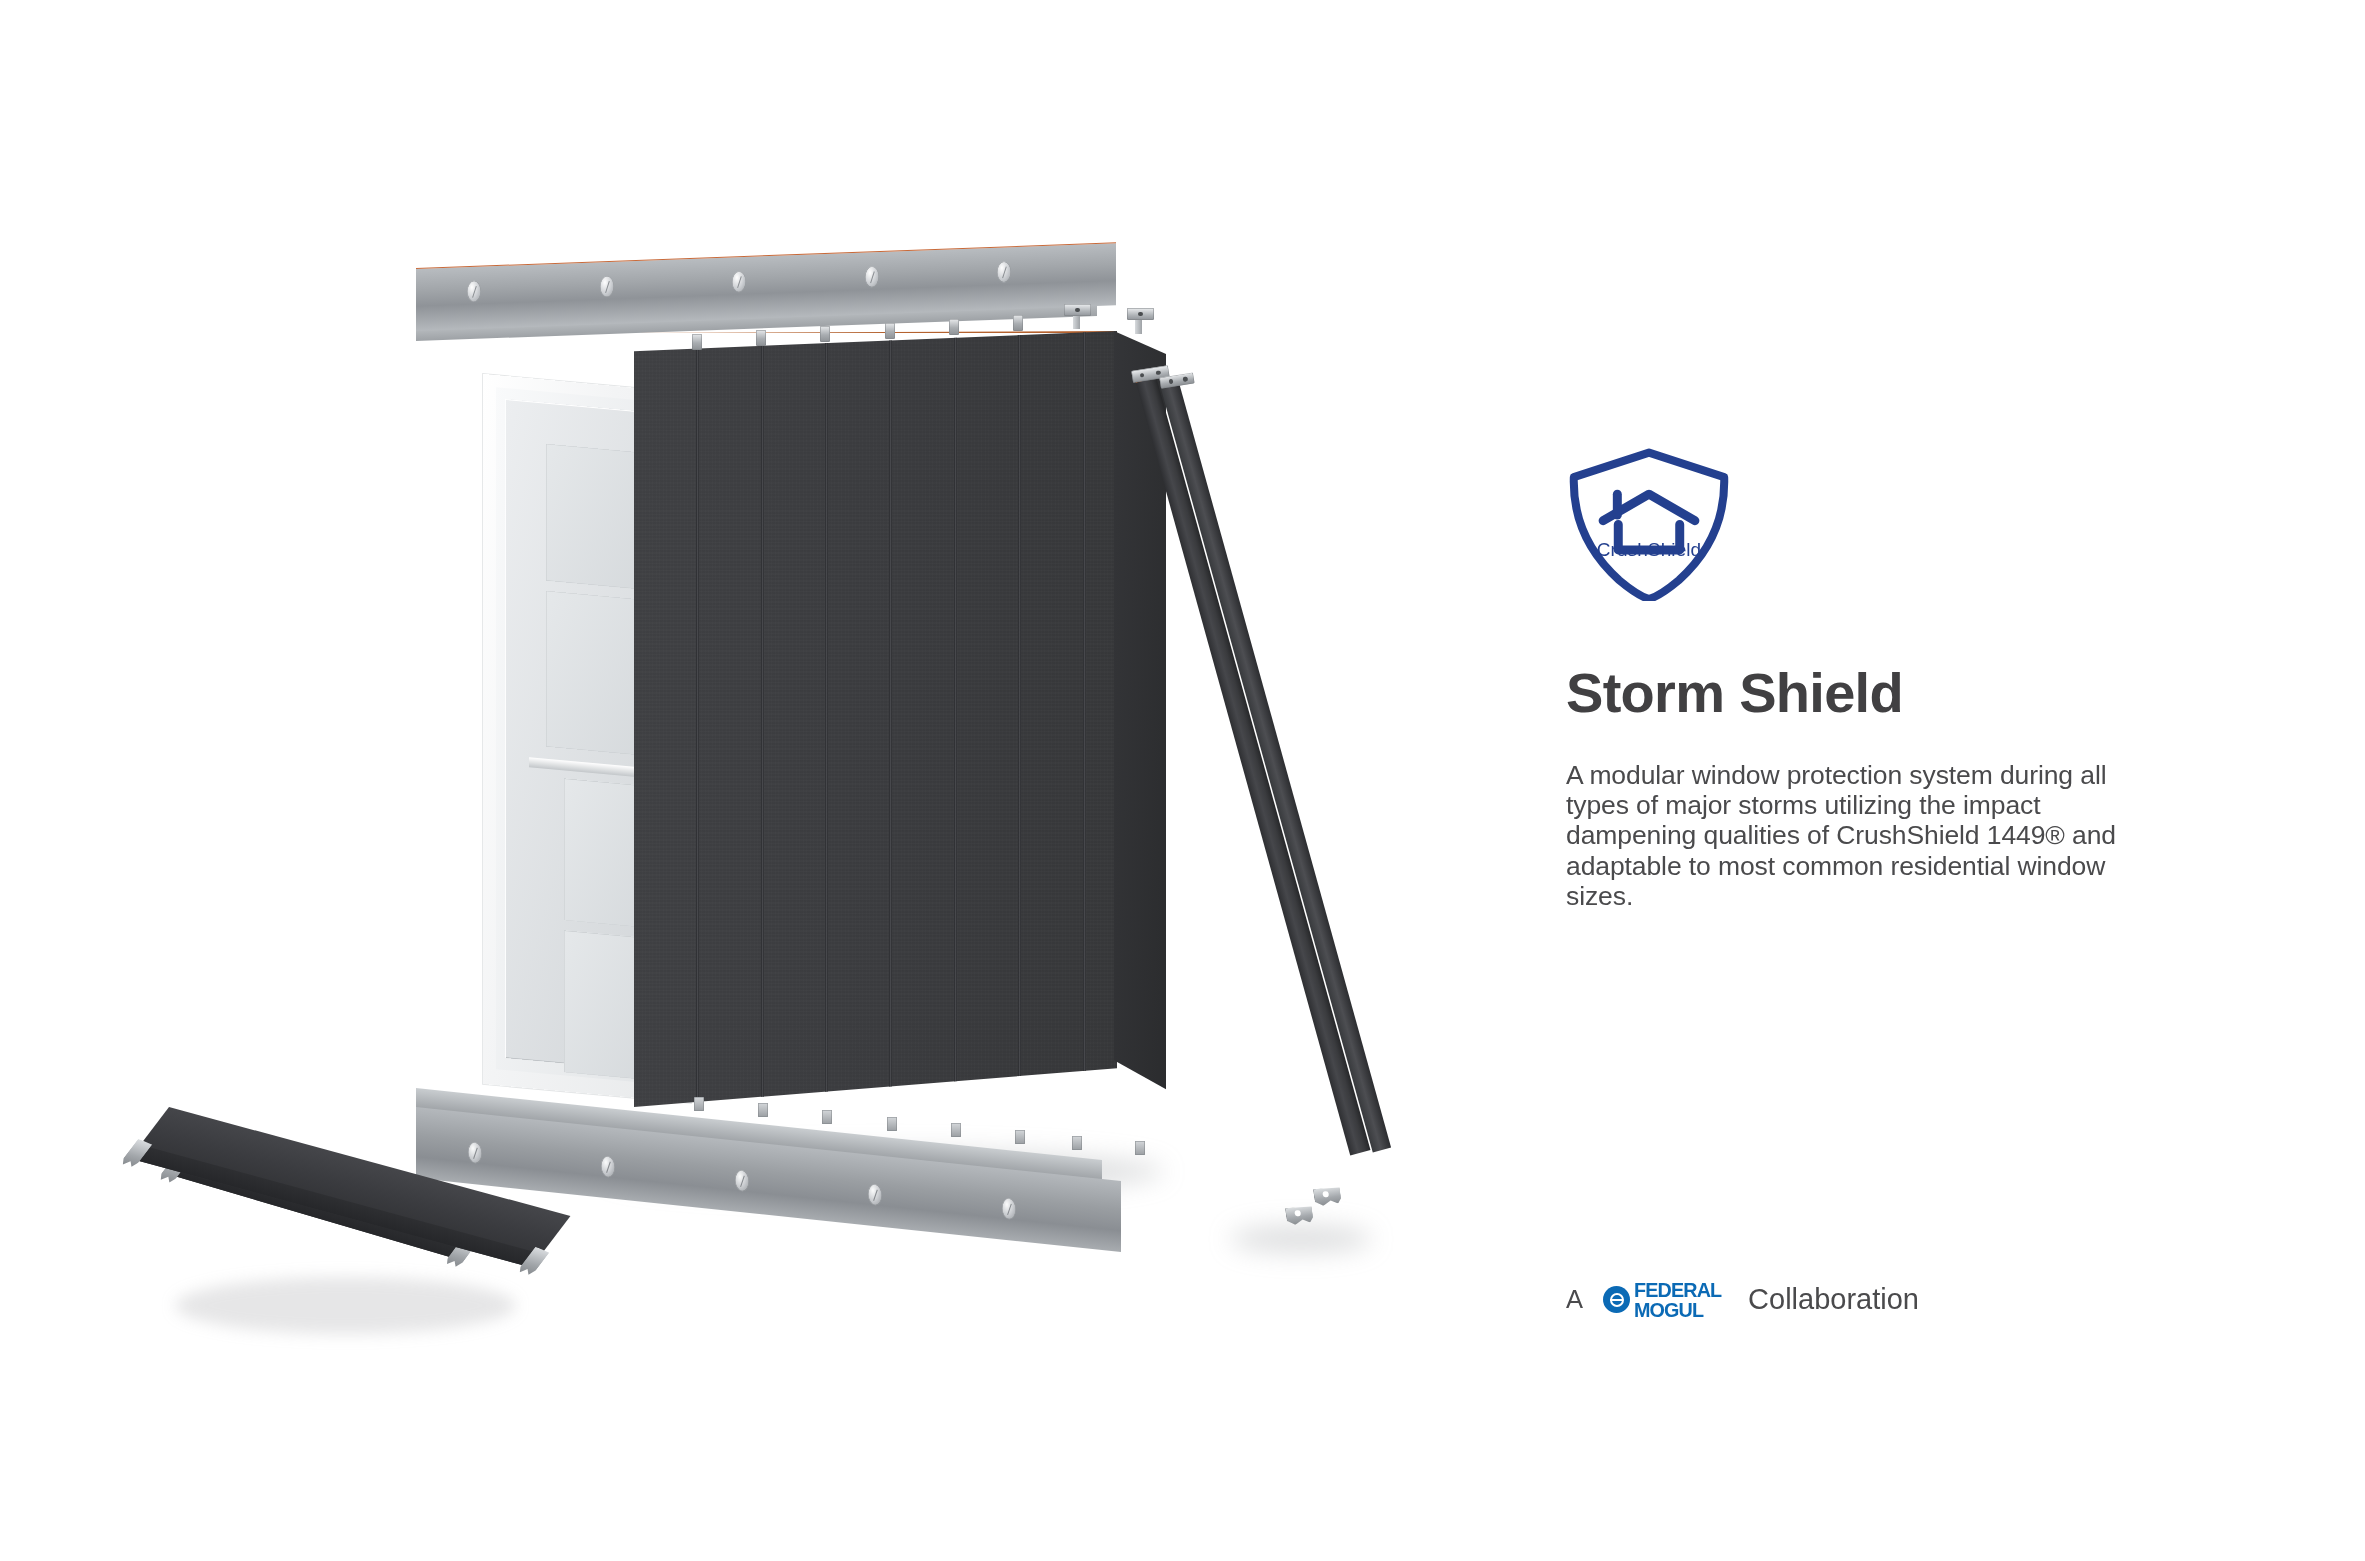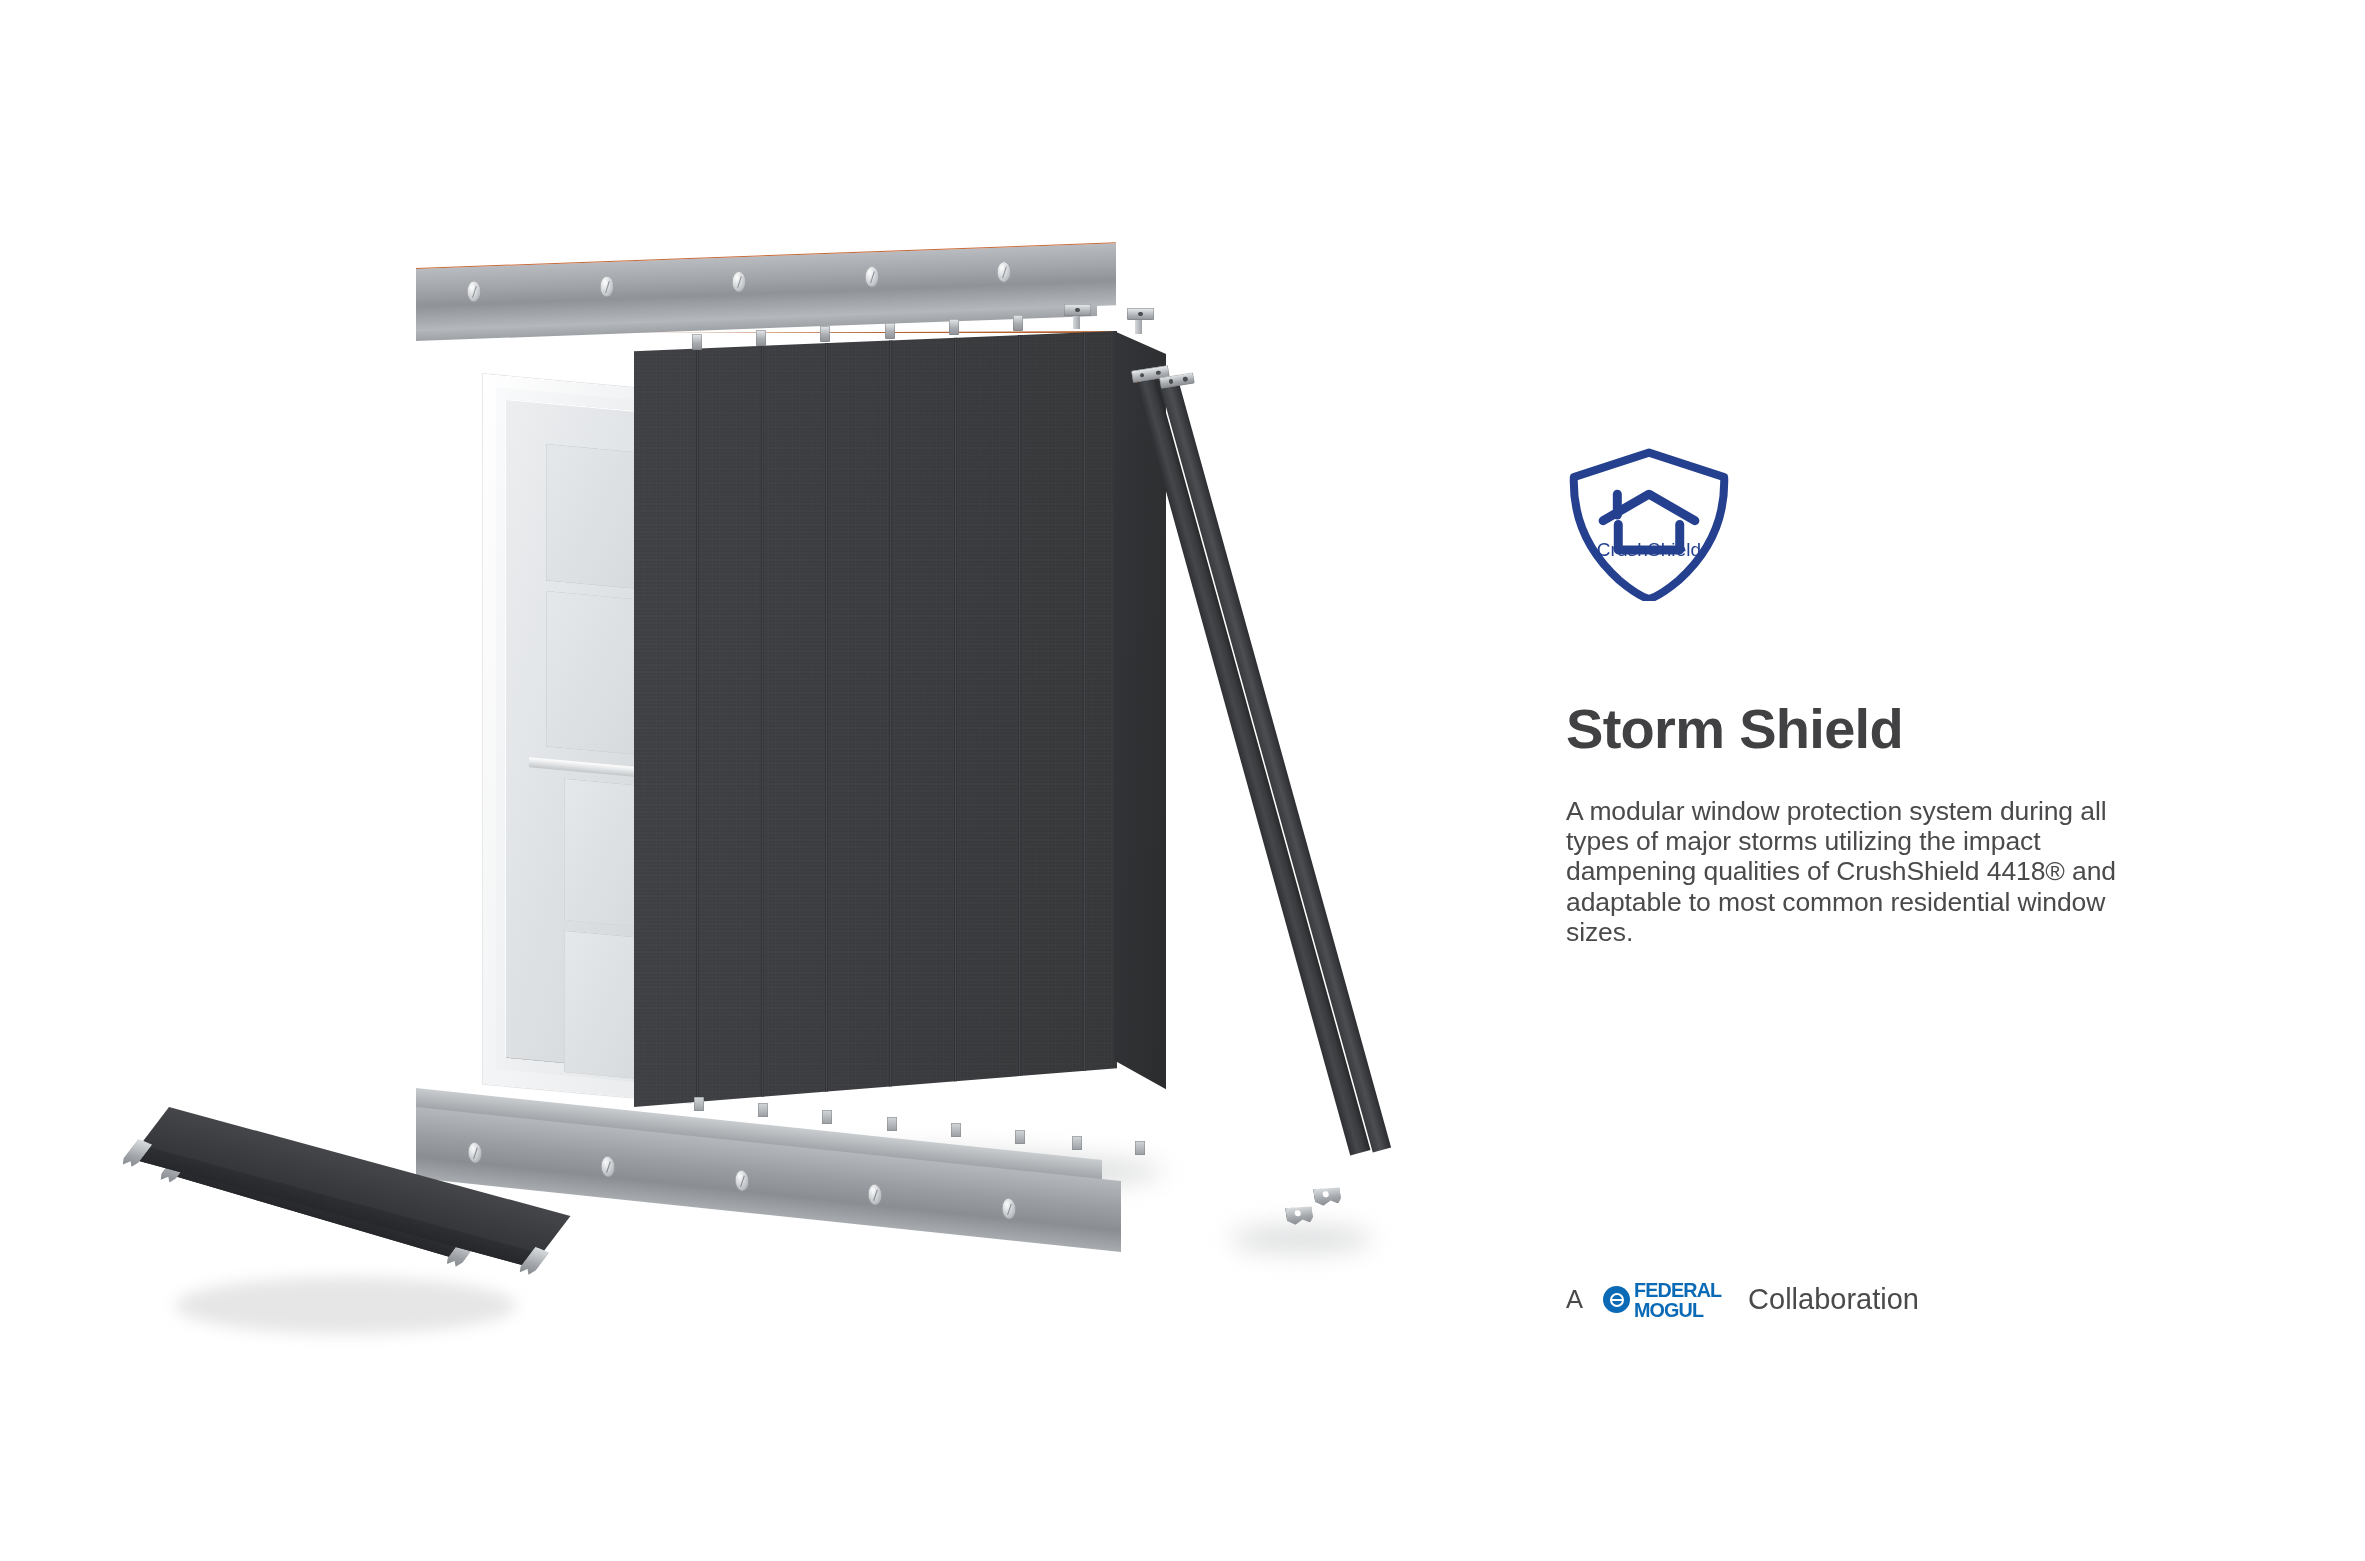--- a/index.html
+++ b/index.html
@@ -131,21 +131,21 @@
   .shadow-soft{position:absolute;background:rgba(150,153,157,.30);filter:blur(12.3px);border-radius:50%;}
 
   
   .info{position:absolute;left:1566px;top:445px;width:710px;}
 
   .logo-wrap{position:relative;width:166px;height:156px;}
   .logo-svg{display:block;width:166px;height:156px;}
   .logo-word{position:absolute;left:0;right:0;top:94px;text-align:center;
       font-size:19px;font-weight:400;letter-spacing:0.1px;color:#24408f;}
 
-  .title{margin-top:100px;font-size:56px;font-weight:700;color:#414042;
+  .title{margin-top:64px;font-size:56px;font-weight:700;color:#414042;
       letter-spacing:-0.7px;line-height:1;}
 
   .desc{margin-top:39px;font-size:26.5px;line-height:1.14;color:#4a4a4c;
       font-weight:400;max-width:606px;letter-spacing:-0.1px;}
 
   .collab{position:absolute;left:1566px;top:1280px;display:flex;align-items:center;}
   .collab-a{font-size:25.5px;color:#4a4a4c;font-weight:400;}
   .fm-logo{display:flex;align-items:center;margin:0 21px 0 20px;}
   .fm-mark{width:27.4px;height:27.4px;border-radius:50%;background:#0b6ab5;position:relative;
       flex:0 0 auto;margin-right:3.8px;}
@@ -280,21 +280,21 @@
         <path d="M175 16 L334 68 Q338 196 238 286 Q200 318 175 326 Q150 318 112 286 Q12 196 16 68 Z" fill="none" stroke="#24408f" stroke-width="17" stroke-linejoin="round"></path>
         <path d="M78 160 L175 104 L272 160" fill="none" stroke="#24408f" stroke-width="19" stroke-linecap="round" stroke-linejoin="round"></path>
         <path d="M108 104 L108 148" fill="none" stroke="#24408f" stroke-width="19" stroke-linecap="round"></path>
         <path d="M110 168 L110 222 L240 222 L240 168" fill="none" stroke="#24408f" stroke-width="19" stroke-linecap="round" stroke-linejoin="round"></path>
       </svg>
       <div class="logo-word">CrushShield</div>
     </div>
 
     <h1 class="title">Storm Shield</h1>
 
-    <p class="desc">A modular window protection system during all types of major storms utilizing the impact dampening qualities of CrushShield 4418® and adaptable to most common residential window sizes.</p>
+    <p class="desc">A modular window protection system during all types of major storms utilizing the impact dampening qualities of CrushShield 1449® and adaptable to most common residential window sizes.</p>
   </div>
 
   <div class="collab">
     <span class="collab-a">A</span>
     <span class="fm-logo">
       <span class="fm-mark"></span>
       <span class="fm-words">
         <span>FEDERAL</span>
         <span>MOGUL</span>
       </span>

